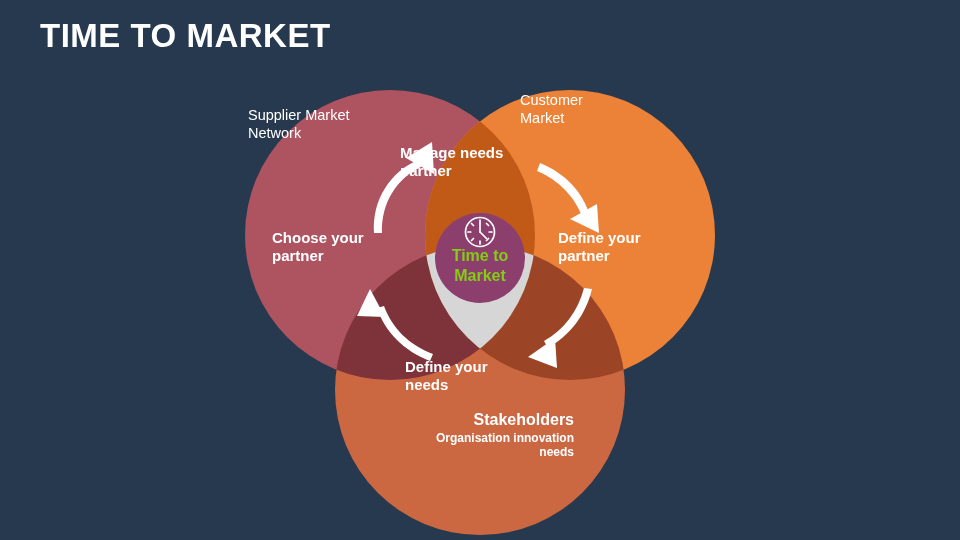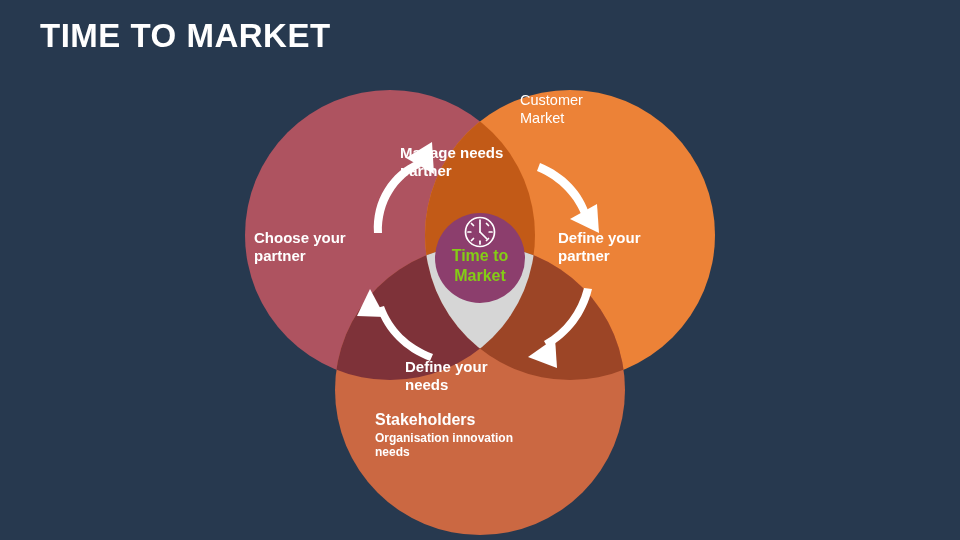--- a/index.html
+++ b/index.html
@@ -42,29 +42,29 @@
     color: #ffffff;
     line-height: 1.22;
     white-space: pre-line;
     pointer-events: none;
   }
   .lbl-plain { font-size: 14.5px; font-weight: normal; }
   .lbl-bold  { font-size: 15px; font-weight: bold; }
   #lbl-supplier { left: 248px; top: 107px; width: 200px; }
   #lbl-customer { left: 520px; top: 92px; width: 166px; }
   #lbl-manage   { left: 400px; top: 144px; width: 170px; }
-  #lbl-choose   { left: 254px; top: 229px; width: 146px; }
+  #lbl-choose   { left: 272px; top: 229px; width: 146px; }
   #lbl-develop  { left: 558px; top: 229px; width: 148px; }
   #lbl-define   { left: 405px; top: 358px; width: 160px; }
   #stake-block {
     position: absolute;
-    left: 375px;
+    left: 362px;
     top: 410px;
     width: 212px;
-    text-align: left;
+    text-align: right;
     color: #ffffff;
     pointer-events: none;
   }
   #stake-title {
     font-size: 16px;
     font-weight: bold;
     line-height: 1.3;
   }
   #stake-sub {
     font-size: 12px;
@@ -155,20 +155,22 @@
         <path d="M 592 289 C 586 315 570 335 548 348 L 544 341 C 564 330 578 311 584 288 Z"></path>
         <path d="M 528 357 L 555 338 L 557 368 Z"></path>
       </g>
       <g>
         <path d="M 430 361 C 404 351 385 332 377 308 L 384 306 C 392 328 409 345 433 354 Z"></path>
         <path d="M 370 289 L 385 317 L 357 316 Z"></path>
       </g>
     </g>
   </svg>
 
+  <div class="lbl lbl-plain" id="lbl-supplier">Supplier Market
+Network</div>
 
   <div class="lbl lbl-plain" id="lbl-customer">Customer
 Market</div>
 
   <div class="lbl lbl-bold" id="lbl-manage">Manage needs
 partner</div>
 
   <div class="lbl lbl-bold" id="lbl-choose">Choose your
 partner</div>
 

